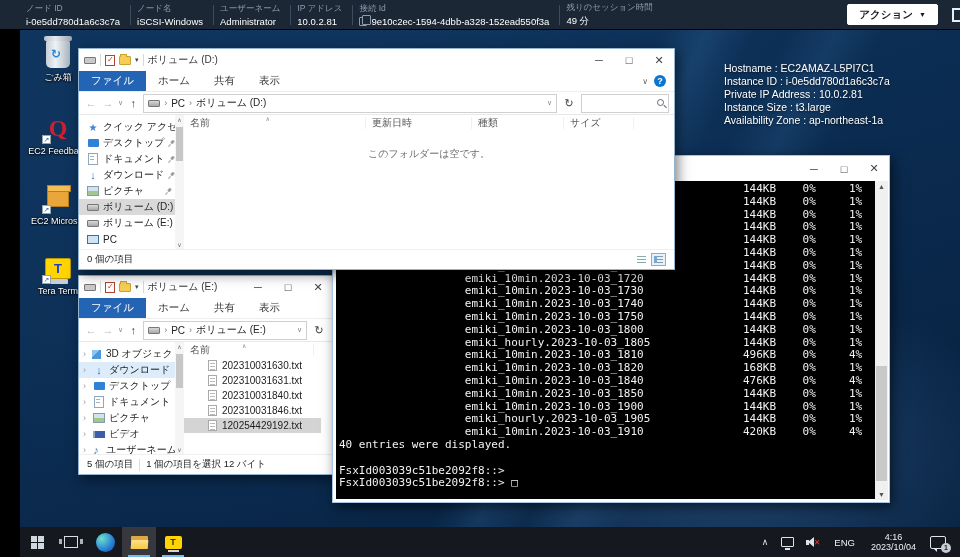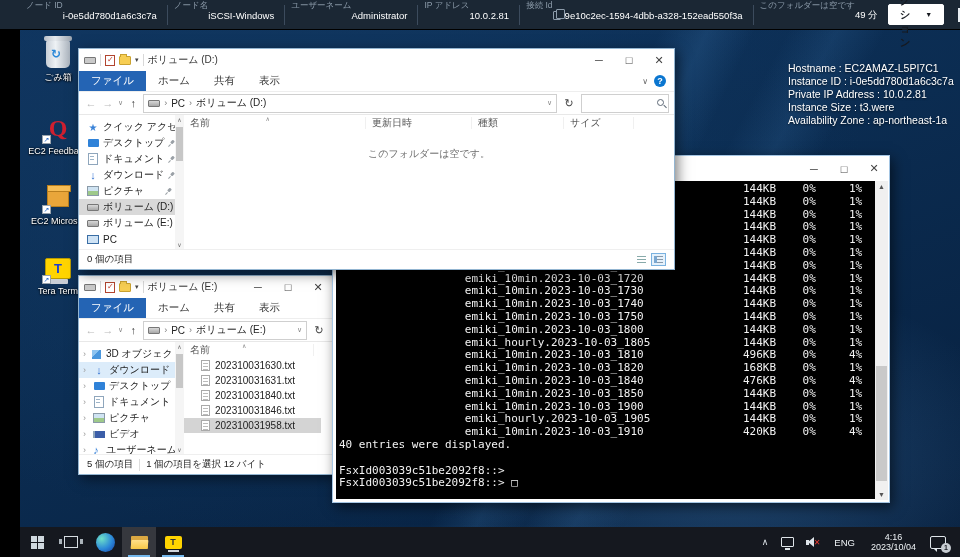--- a/index.html
+++ b/index.html
@@ -3,21 +3,21 @@
 <meta charset="utf-8">
 <style>
   * { box-sizing: border-box; margin: 0; padding: 0; }
   html,body { width: 960px; height: 557px; overflow: hidden; background:#000;
     font-family: "Liberation Sans", "DejaVu Sans", sans-serif; }
 
   
   .topbar { position:absolute; left:0; top:0; width:960px; height:30px;
     background:#1b2734; display:flex; align-items:center; padding-left:20px;
     border-bottom:1px solid #000; z-index:50; }
-  .tb-field { display:flex; flex-direction:row; justify-content:center;
+  .tb-field { display:flex; flex-direction:column; justify-content:center;
     padding:0 10px 0 6px; height:30px; }
   .tb-label { font-size:8.5px; color:#8d9cab; white-space:nowrap; }
   .tb-valrow { display:flex; align-items:center; gap:4px; margin-top:1px; }
   .tb-value { font-size:9.5px; color:#fff; font-weight:normal; white-space:nowrap; }
   .tb-sep { width:1px; height:20px; background:#3c4b5d; }
   .copy-icon { width:8px; height:9px; border:1px solid #8d9cab; border-radius:1px; position:relative; }
   .copy-icon::before { content:""; position:absolute; left:2px; top:-3px; width:7px; height:8px;
     border:1px solid #8d9cab; border-radius:1px; background:#1b2734; }
   .actions-btn { margin-left:auto; margin-right:14px; background:#fff; color:#16191f;
     font-size:10.5px; font-weight:bold; height:21px; padding:0 11px; border:1px solid #fff;
@@ -30,21 +30,21 @@
   .desktop { position:absolute; left:20px; top:30px; width:940px; height:527px;
     overflow:hidden;
     background:
       radial-gradient(ellipse 420px 260px at 76% 82%, rgba(96,162,224,.28), transparent 70%),
       linear-gradient(115deg, transparent 54%, rgba(80,150,215,.16) 58%, transparent 62%),
       linear-gradient(118deg, transparent 63%, rgba(80,150,215,.13) 67%, transparent 71%),
       radial-gradient(ellipse 700px 500px at 30% 20%, #10365f, transparent 80%),
       linear-gradient(160deg,#0f3560 0%, #0b2c51 45%, #071f3d 100%);
   }
 
-  .host-info { position:absolute; left:768px; top:32px; color:#fff; font-size:10.5px;
+  .host-info { position:absolute; left:704px; top:32px; color:#fff; font-size:10.5px;
     line-height:13px; text-shadow:0 1px 2px rgba(0,0,0,.6); white-space:nowrap; }
 
   
   .dicon { position:absolute; left:6px; width:64px; display:flex; flex-direction:column;
     align-items:center; cursor:pointer; }
   .di-art { position:relative; width:34px; height:32px; display:flex; align-items:center;
     justify-content:center; }
   .di-label { margin-top:2px; font-size:9px; color:#fff; text-align:center; line-height:11px;
     text-shadow:0 1px 2px #000, 1px 0 2px #000; max-width:62px; }
   .di-arrow { position:absolute; left:1px; bottom:0; width:9px; height:9px; background:#fff;
@@ -136,21 +136,21 @@
     padding:0 8px; font-size:9.5px; color:#222; gap:6px; }
   .x-status .vsep { width:1px; height:12px; background:#ddd; }
   .view-toggles { margin-left:auto; display:flex; gap:2px; }
   .vt { width:15px; height:13px; border:1px solid transparent; display:flex; align-items:center;
     justify-content:center; }
   .vt.active { border-color:#7ab2e0; background:#e5f1fb; }
   .vt .g1 { width:9px; height:7px; background:repeating-linear-gradient(#8aa 0 1px, transparent 1px 3px); }
   .vt .g2 { width:9px; height:7px; background:
       linear-gradient(90deg,#7aa7d0 3px, transparent 3px),
       repeating-linear-gradient(#89a 0 1px, transparent 1px 3px); }
-  .file-row { height:15px; display:flex; align-items:center; gap:5px; padding-left:17px;
+  .file-row { height:15px; display:flex; align-items:center; gap:5px; padding-left:24px;
     font-size:10px; color:#222; width:92%; cursor:pointer; }
   .file-row.sel { background:#d4d4d4; }
   .ic-txt { width:9px; height:11px; background:#fff; border:1px solid #a9a9a9; flex-shrink:0;
     background-image:repeating-linear-gradient(#bbb 0 1px, transparent 1px 3px);
     background-size:5px 7px; background-position:1px 2px; background-repeat:no-repeat; }
 
   
   .nic { width:12px; height:12px; flex-shrink:0; position:relative; display:inline-flex;
     align-items:center; justify-content:center; }
   .nic-star::before { content:"★"; color:#3a83d8; font-size:10px; }
@@ -270,40 +270,40 @@
       <div class="tb-sep"></div>
       <div class="tb-field">
         <div class="tb-label">接続 Id</div>
         <div class="tb-valrow">
           <div class="copy-icon"></div>
           <div class="tb-value">9e10c2ec-1594-4dbb-a328-152ead550f3a</div>
         </div>
       </div>
       <div class="tb-sep"></div>
       <div class="tb-field">
-        <div class="tb-label">このフォルダーは空です</div>
+        <div class="tb-label">残りのセッション時間</div>
         <div class="tb-valrow">
           <div class="tb-value">49 分</div>
         </div>
       </div>
     </div>
   <div class="actions-btn">
     <span>アクション</span>
     <span class="actions-caret">▼</span>
   </div>
   <div class="fullscreen-frag"></div>
 </div>
 
 <div class="desktop">
 
   <div class="host-info" id="host-info">
       <div>Hostname : EC2AMAZ-L5PI7C1</div>
       <div>Instance ID : i-0e5dd780d1a6c3c7a</div>
       <div>Private IP Address : 10.0.2.81</div>
-      <div>Instance Size : t3.were</div>
+      <div>Instance Size : t3.large</div>
       <div>Availability Zone : ap-northeast-1a</div>
     </div>
 
   <div id="desktop-icons">
       <div class="dicon" style="top: 8px;">
         <div class="di-art">
           <div class="art-bin">
             <span class="recy">↻</span>
           </div>
         </div>
@@ -579,21 +579,21 @@
           <div class="file-row">
             <div class="ic-txt"></div>
             <div>202310031840.txt</div>
           </div>
           <div class="file-row">
             <div class="ic-txt"></div>
             <div>202310031846.txt</div>
           </div>
           <div class="file-row sel">
             <div class="ic-txt"></div>
-            <div>202310031958.txt</div>
+            <div>120254429192.txt</div>
           </div>
         </div>
       </div>
       <div class="x-status">
         <div>5 個の項目</div>
         <div class="vsep"></div>
         <div>1 個の項目を選択 12 バイト</div>
       </div>
     </div>
 

